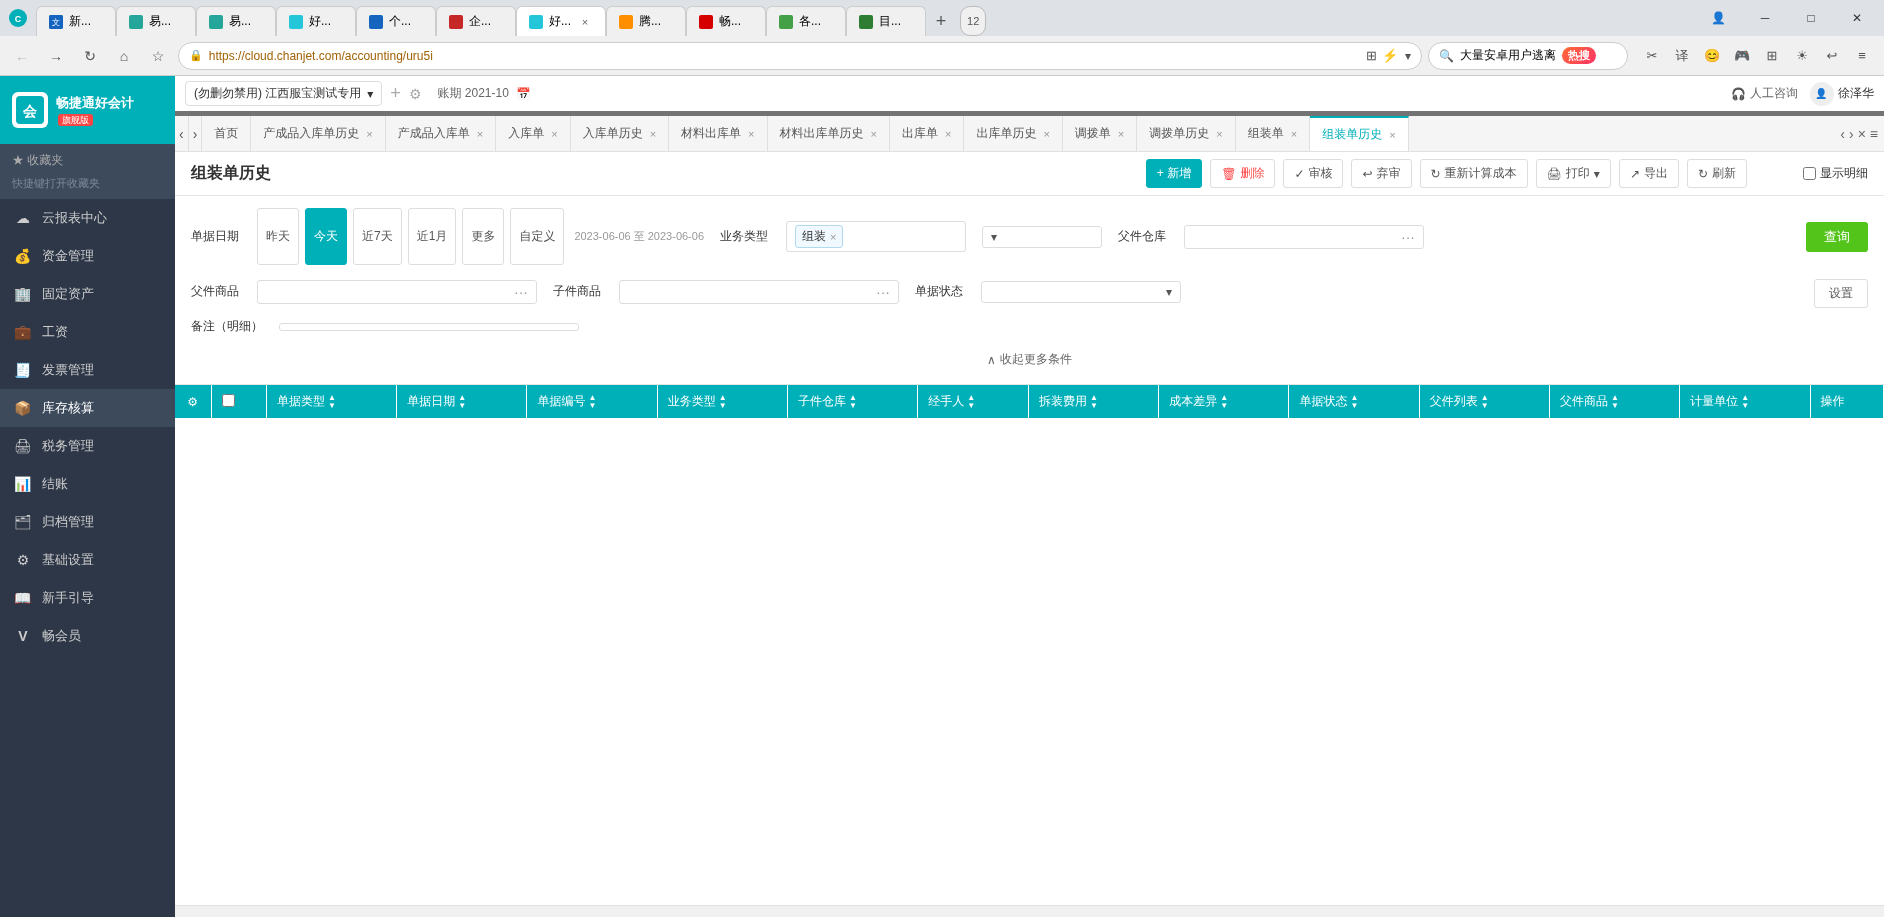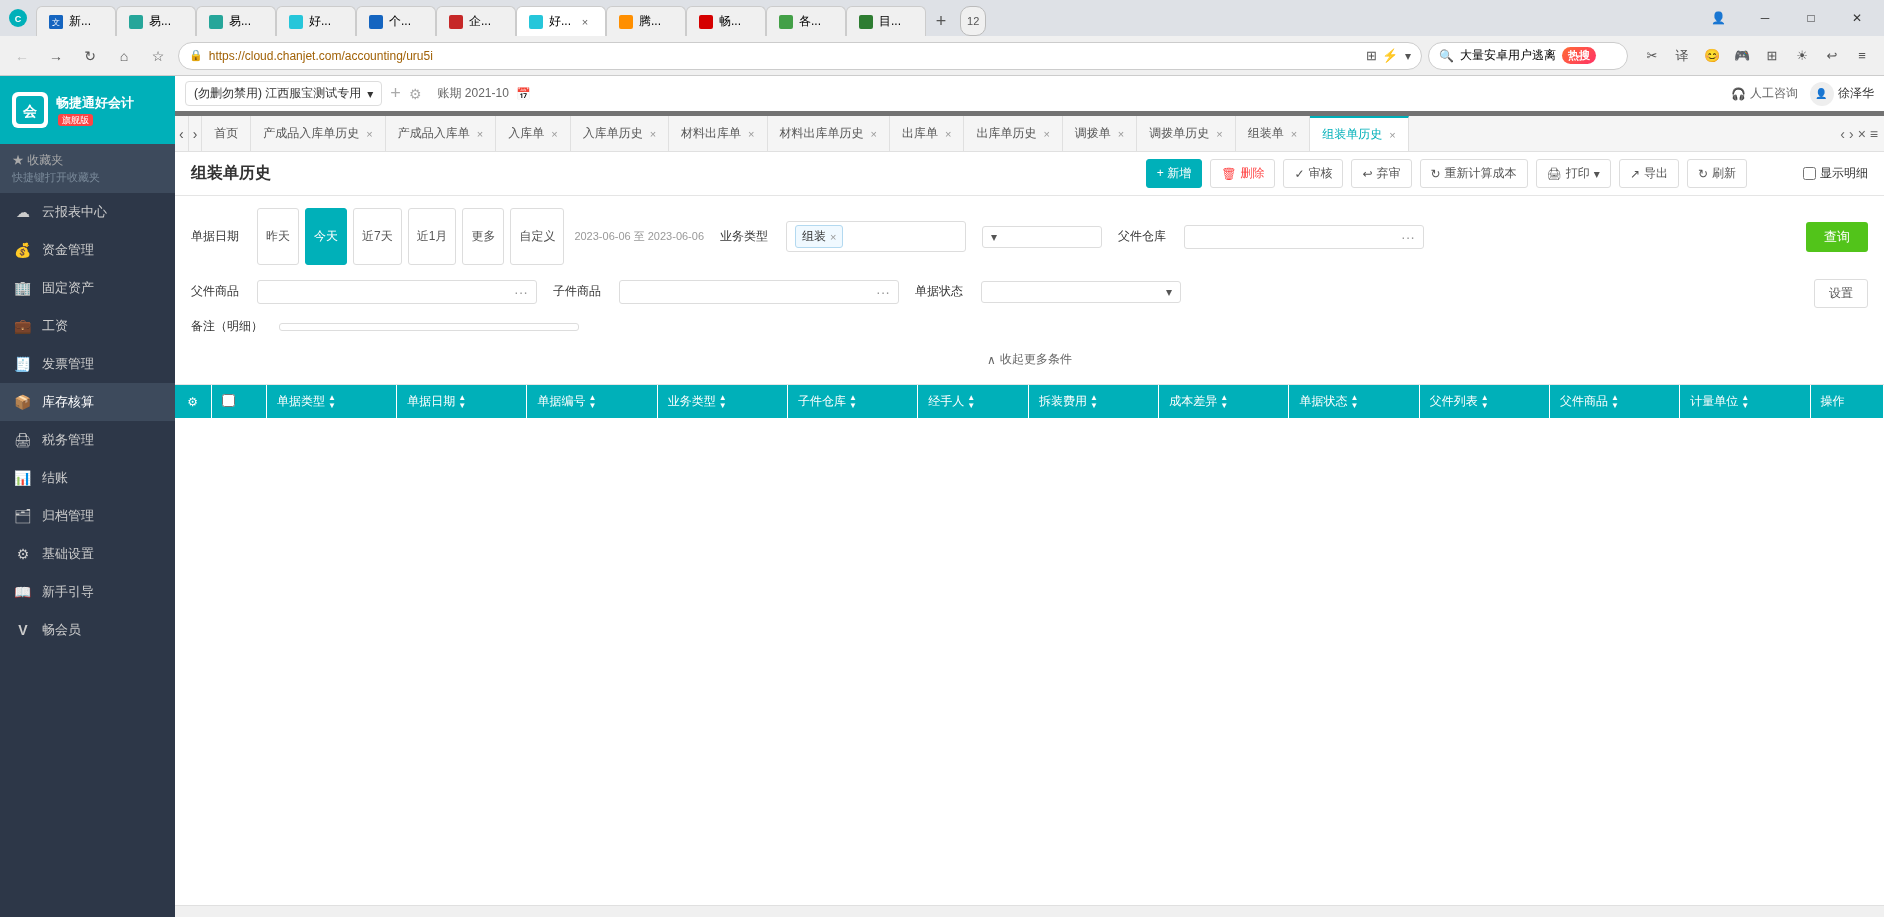--- a/index.html
+++ b/index.html
@@ -29,21 +29,21 @@
     
     .app-wrapper { display: flex; flex: 1; background: #fff; height: calc(917px - 76px); }
 
     
     .sidebar { width: 175px; background: #2d3748; display: flex; flex-direction: column; color: #fff; flex-shrink: 0; }
     .sidebar-logo { height: 68px; background: #00b0b9; display: flex; align-items: center; padding: 0 12px; gap: 8px; }
     .logo-icon { width: 36px; height: 36px; background: #fff; border-radius: 6px; display: flex; align-items: center; justify-content: center; }
     .logo-text { font-size: 13px; font-weight: bold; color: #fff; }
     .logo-badge { background: #ff4444; color: #fff; font-size: 9px; padding: 1px 4px; border-radius: 3px; margin-left: 2px; }
     .sidebar-favorite { padding: 8px 12px; background: #3d4a5c; cursor: pointer; }
-    .sidebar-favorite-title { font-size: 12px; color: #aaa; margin-bottom: 1px; }
+    .sidebar-favorite-title { font-size: 12px; color: #aaa; margin-bottom: 7px; }
     .sidebar-favorite-sub { font-size: 11px; color: #7a8a9a; }
     .sidebar-nav { flex: 1; overflow-y: auto; }
     .nav-item { display: flex; align-items: center; padding: 10px 14px; cursor: pointer; gap: 10px; color: #ccc; font-size: 13px; }
     .nav-item .nav-icon { font-size: 14px; width: 18px; text-align: center; }
 
     
     .main-content { flex: 1; display: flex; flex-direction: column; overflow: hidden; }
 
     
     .top-bar { height: 40px; background: #fff; border-bottom: 5px solid #737373; display: flex; align-items: center; padding: 0 10px; gap: 8px; }

